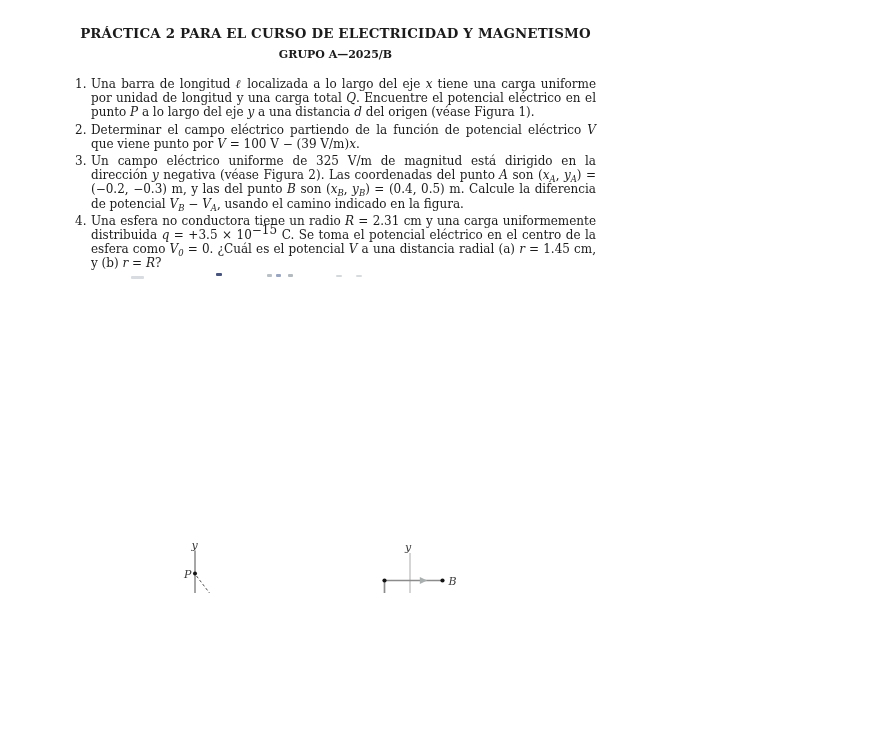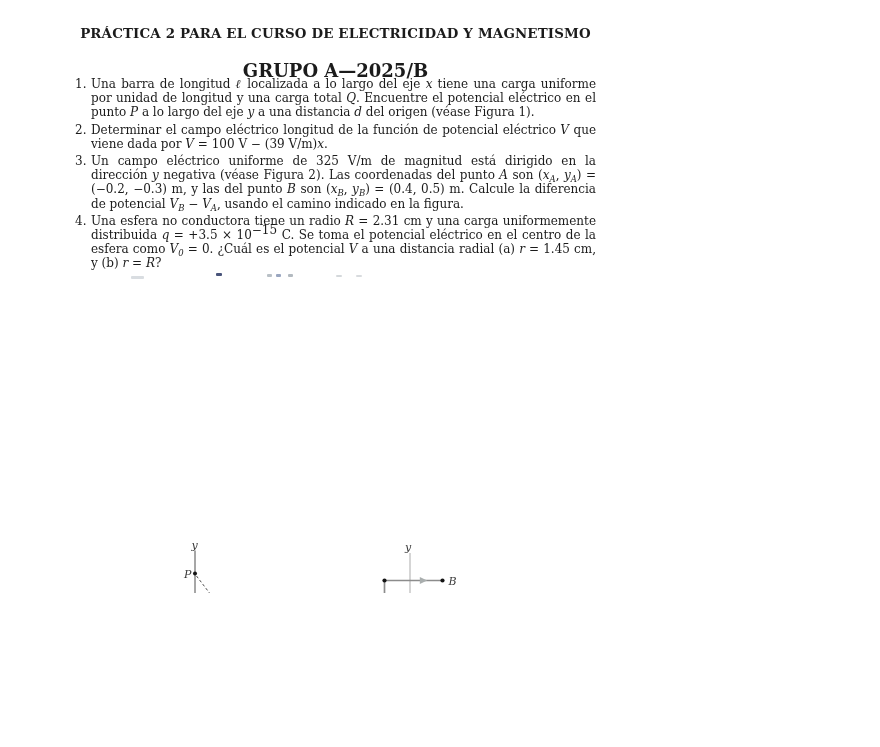--- a/index.html
+++ b/index.html
@@ -5,22 +5,22 @@
   html,body { margin:0; padding:0; background:#ffffff; }
   .page {
     position:relative; width:880px; height:593px; background:#ffffff;
     font-family:"DejaVu Serif","Liberation Serif",serif; color:#1b1b1b; overflow:hidden;border-radius:6px;
   }
   .title {
     position:absolute; left:75px; top:25px; width:521px; text-align:center;
     font-size:13.4px; font-weight:bold; letter-spacing:0.15px;
   }
   .subtitle {
-    position:absolute; left:75px; top:60px; width:521px; text-align:center;
-    font-size:18px; font-weight:bold;
+    position:absolute; left:75px; top:48px; width:521px; text-align:center;
+    font-size:11px; font-weight:bold;
   }
   ol.problems {
     position:absolute; left:75px; top:77px; width:521px; margin:0; padding:0;
     list-style:none; font-size:12px; line-height:14.2px; text-align:justify;
   }
   ol.problems li { position:relative; padding-left:16px; margin-bottom:3px; }
   ol.problems .num { position:absolute; left:0; top:0; }
   .math { font-style:italic; }
   ol.problems sub { font-size:8.5px; line-height:0; }
   ol.problems sup { font-size:12px; line-height:0; font-style:normal; }
@@ -46,21 +46,21 @@
 </head>
 <body>
 
 <div class="page">
 
   <div class="title">PRÁCTICA 2 PARA EL CURSO DE ELECTRICIDAD Y MAGNETISMO</div>
   <div class="subtitle">GRUPO A—2025/B</div>
 
   <ol class="problems" id="problems">
       <li><span class="num">1.</span><span><span>Una barra de longitud </span><span class="math">ℓ</span><span> localizada a lo largo del eje </span><span class="math">x</span><span> tiene una carga uniforme por unidad de longitud y una carga total </span><span class="math">Q</span><span>. Encuentre el potencial eléctrico en el punto </span><span class="math">P</span><span> a lo largo del eje </span><span class="math">y</span><span> a una distancia </span><span class="math">d</span><span> del origen (véase Figura 1).</span></span></li>
-      <li><span class="num">2.</span><span><span>Determinar el campo eléctrico longitud de la función de potencial eléctrico </span><span class="math">V</span><span> que viene dada por </span><span class="math">V</span><span> = 100 V − (39 V/m)</span><span class="math">x</span><span>.</span></span></li>
+      <li><span class="num">2.</span><span><span>Determinar el campo eléctrico partiendo de la función de potencial eléctrico </span><span class="math">V</span><span> que viene punto por </span><span class="math">V</span><span> = 100 V − (39 V/m)</span><span class="math">x</span><span>.</span></span></li>
       <li><span class="num">3.</span><span><span>Un campo eléctrico uniforme de 325 V/m de magnitud está dirigido en la dirección </span><span class="math">y</span><span> negativa (véase Figura 2). Las coordenadas del punto </span><span class="math">A</span><span> son (</span><span class="math">x</span><sub class="math">A</sub><span>, </span><span class="math">y</span><sub class="math">A</sub><span>) = (−0.2, −0.3) m, y las del punto </span><span class="math">B</span><span> son (</span><span class="math">x</span><sub class="math">B</sub><span>, </span><span class="math">y</span><sub class="math">B</sub><span>) = (0.4, 0.5) m. Calcule la diferencia de potencial </span><span class="math">V</span><sub class="math">B</sub><span> − </span><span class="math">V</span><sub class="math">A</sub><span>, usando el camino indicado en la figura.</span></span></li>
       <li><span class="num">4.</span><span><span>Una esfera no conductora tiene un radio </span><span class="math">R</span><span> = 2.31 cm y una carga uniformemente distribuida </span><span class="math">q</span><span> = +3.5 × 10</span><sup>−15</sup><span> C. Se toma el potencial eléctrico en el centro de la esfera como </span><span class="math">V</span><sub class="math">0</sub><span> = 0. ¿Cuál es el potencial </span><span class="math">V</span><span> a una distancia radial (a) </span><span class="math">r</span><span> = 1.45 cm, y (b) </span><span class="math">r</span><span> = </span><span class="math">R</span><span>?</span></span></li>
     </ol>
 
   <div class="fm fm1"></div>
   <div class="fm fm2"></div>
   <div class="fm fm3"></div>
   <div class="fm fm4"></div>
   <div class="fm fm5"></div>
   <div class="fm fm6"></div>

